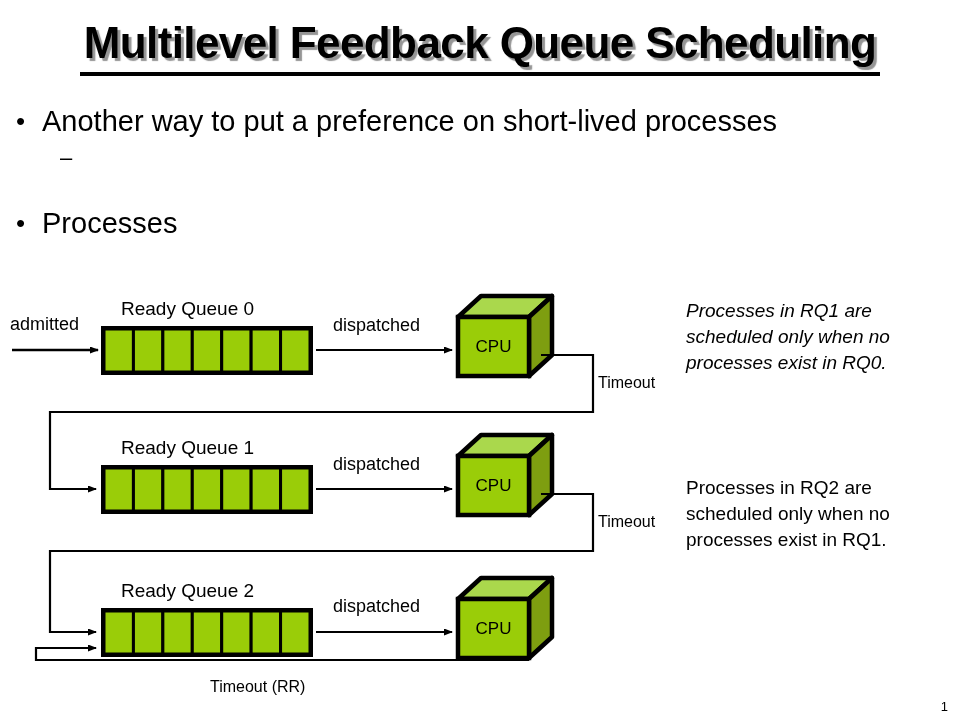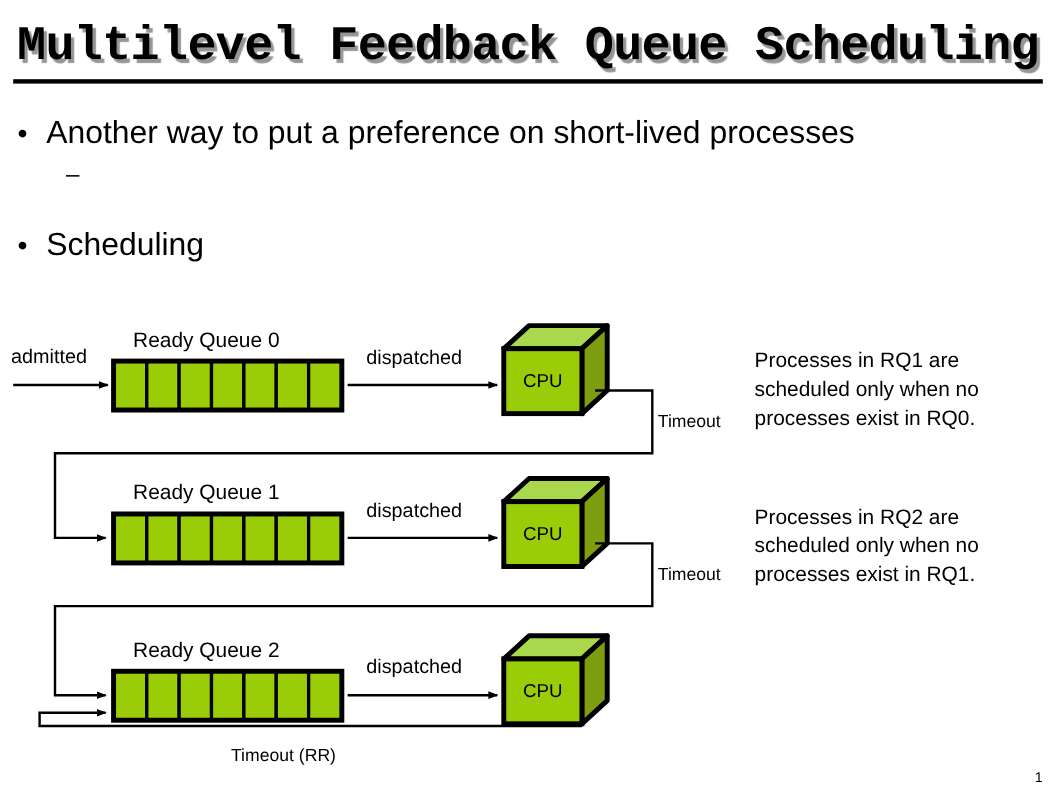--- a/index.html
+++ b/index.html
@@ -20,21 +20,21 @@
   
   #title-wrap {
     position: absolute;
     left: 0;
     top: 16px;
     width: 960px;
     text-align: center;
   }
   #slide-title {
     display: inline-block;
-    font-family: Liberation Mono, monospace;
+    font-family: Liberation Sans, sans-serif;
     font-weight: bold;
     font-size: 44px;
     line-height: 54px;
     letter-spacing: -0.6px;
     color: #000000;
     text-shadow: 3px 3px 1px rgba(130,130,130,0.85);
     border-bottom: 4px solid #000000;
     padding: 0 4px 2px 4px;
     white-space: nowrap;
   }
@@ -101,22 +101,22 @@
   .lbl-small { font-size: 16px; }
 
   
   .note {
     position: absolute;
     font-size: 19px;
     line-height: 26px;
     color: #000000;
     width: 270px;
   }
-  #note-0 { left: 686px; top: 316px; }
-  #note-1 { left: 686px; top: 458px; }
+  #note-0 { left: 686px; top: 298px; font-style: italic; }
+  #note-1 { left: 686px; top: 475px; }
   #note-2 { left: 686px; top: 578px; }
 
   
   #page-number {
     position: absolute;
     right: 12px;
     bottom: 6px;
     font-size: 13px;
     color: #000000;
   }
@@ -138,21 +138,21 @@
     </div>
 
     <div class="bullet-l2">
       <span class="dash">–</span>
     </div>
 
     <div class="gap"></div>
 
     <div class="bullet-l1">
       <span class="dot">•</span>
-      <span>Scheduling</span>
+      <span>Processes</span>
     </div>
 
   </div>
 
   <div id="diagram">
     <svg width="960" height="420" viewBox="0 0 960 420" xmlns="http://www.w3.org/2000/svg">
       <defs>
         <marker id="arrowhead" markerWidth="9" markerHeight="7" refX="8" refY="3.5" orient="auto" markerUnits="userSpaceOnUse">
           <polygon points="0,0 9,3.5 0,7" fill="#000000"></polygon>
         </marker>

